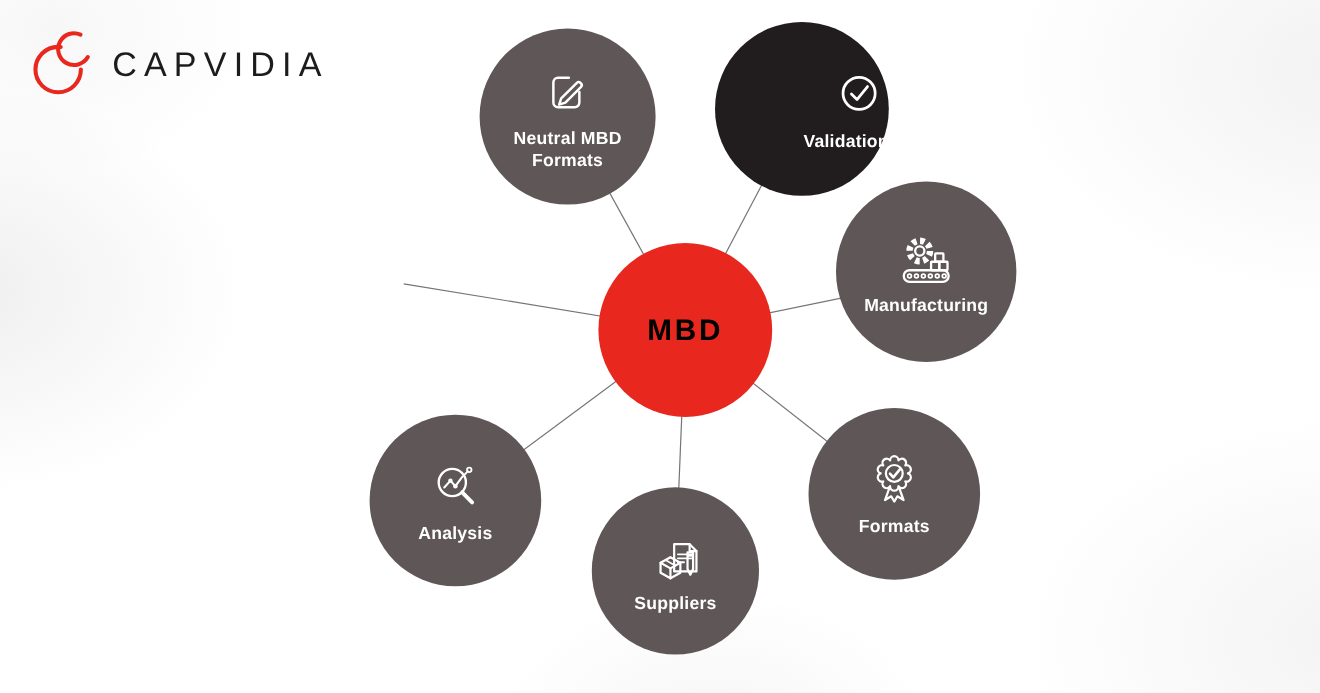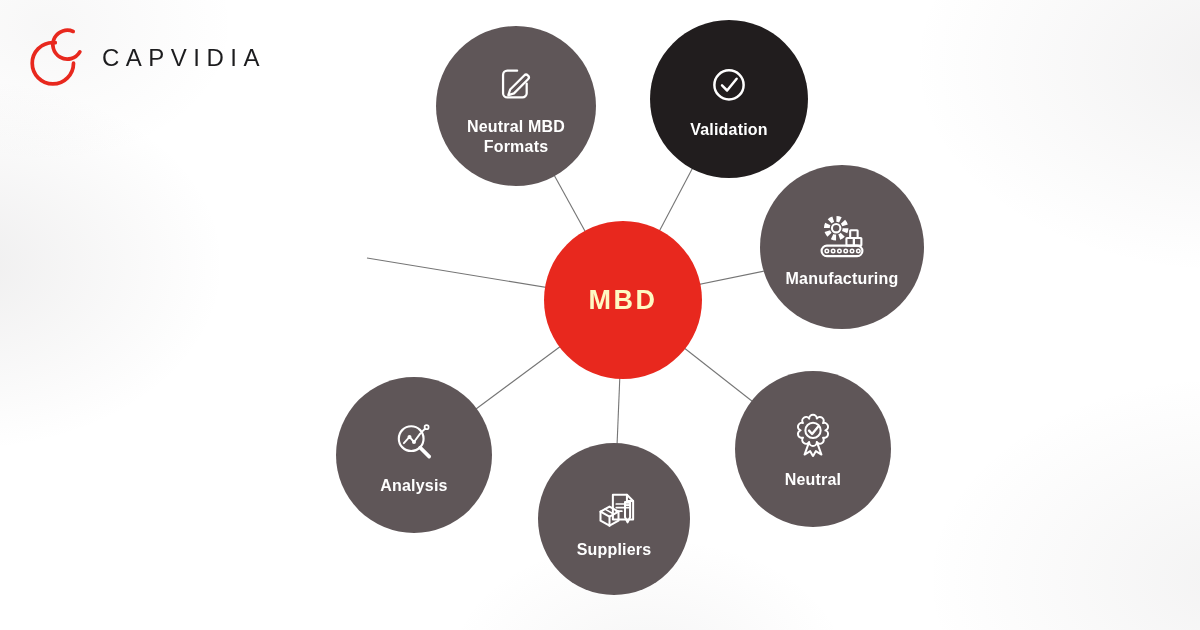--- a/index.html
+++ b/index.html
@@ -21,37 +21,37 @@
       radial-gradient(300px 220px at 4% 4%, rgba(125,120,122,.06), transparent 62%);
   }
   .connectors{position:absolute;left:0;top:0;}
   .connectors line{stroke:#757575;stroke-width:1.1;}
   .node{
     position:absolute;border-radius:50%;
     display:flex;flex-direction:column;align-items:center;justify-content:center;
     gap:7px;box-sizing:border-box;
   }
   .node--gray{background:#5f5658;}
-  .node--dark{background:#211d1e;}
+  .node--dark{background:#211d1e;align-items:flex-end;}
   .node--red{background:#e8281e;}
   .node .icon{display:block;line-height:0;}
   .node .label{
     color:#ffffff;font-weight:bold;font-size:16px;letter-spacing:.2px;
     text-align:center;line-height:1.25;
   }
   .node--neutral .label{max-width:114px;}
   .center-label{
-    color:#fef9c3;font-weight:bold;font-size:27px;letter-spacing:2.5px;text-align:center;
+    color:#000000;font-weight:bold;font-size:27px;letter-spacing:2.5px;text-align:center;
   }
   .logo{
     position:absolute;left:28px;top:24px;
     display:flex;align-items:center;gap:16px;
   }
   .wordmark{
-    color:#1c1c1e;font-size:24px;letter-spacing:6.5px;font-weight:400;
+    color:#1c1c1e;font-size:31px;letter-spacing:6.5px;font-weight:400;
   }
   .icon svg{stroke:#ffffff;fill:none;stroke-linecap:round;stroke-linejoin:round;}
 </style>
 </head>
 <body>
 
 <div class="stage">
   <div class="bg"></div>
 
   <svg class="connectors" width="1200" height="630">
@@ -117,21 +117,21 @@
   <div class="node node--gray" style="left:735px;top:371px;width:156px;height:156px;">
     <span class="icon">
       <svg width="54" height="54" viewBox="0 0 48 48" stroke-width="1.8">
         <path d="M35 19 A3.4 3.4 0 0 1 32.9 25.5 A3.4 3.4 0 0 1 27.4 29.5 A3.4 3.4 0 0 1 20.6 29.5 A3.4 3.4 0 0 1 15.1 25.5 A3.4 3.4 0 0 1 13 19 A3.4 3.4 0 0 1 15.1 12.5 A3.4 3.4 0 0 1 20.6 8.5 A3.4 3.4 0 0 1 27.4 8.5 A3.4 3.4 0 0 1 32.9 12.5 A3.4 3.4 0 0 1 35 19 Z"></path>
         <circle cx="24" cy="19" r="6.8"></circle>
         <polyline points="20.5,19.2 23.2,22.2 28.5,15.8" stroke-width="2.1"></polyline>
         <path d="M20.5 29.5 L16.5 40.5 L21.5 37.5 L23.8 41.5"></path>
         <path d="M27.5 29.5 L31.5 40.5 L26.5 37.5 L24.2 41.5"></path>
       </svg>
     </span>
-    <span class="label">Neutral</span>
+    <span class="label">Formats</span>
   </div>
 
   <div class="node node--gray" style="left:336px;top:377px;width:156px;height:156px;">
     <span class="icon">
       <svg width="54" height="54" viewBox="0 0 48 48" stroke-width="1.9">
         <circle cx="21.5" cy="21" r="11"></circle>
         <path d="M29.5 29 L37.5 37" stroke-width="3.2"></path>
         <polyline points="15,25 20,19.5 24,24 29.5,16.5" stroke-width="1.7"></polyline>
         <circle cx="20" cy="19.5" r="1.8" fill="#ffffff" stroke="none"></circle>
         <circle cx="24" cy="24" r="1.8" fill="#ffffff" stroke="none"></circle>

